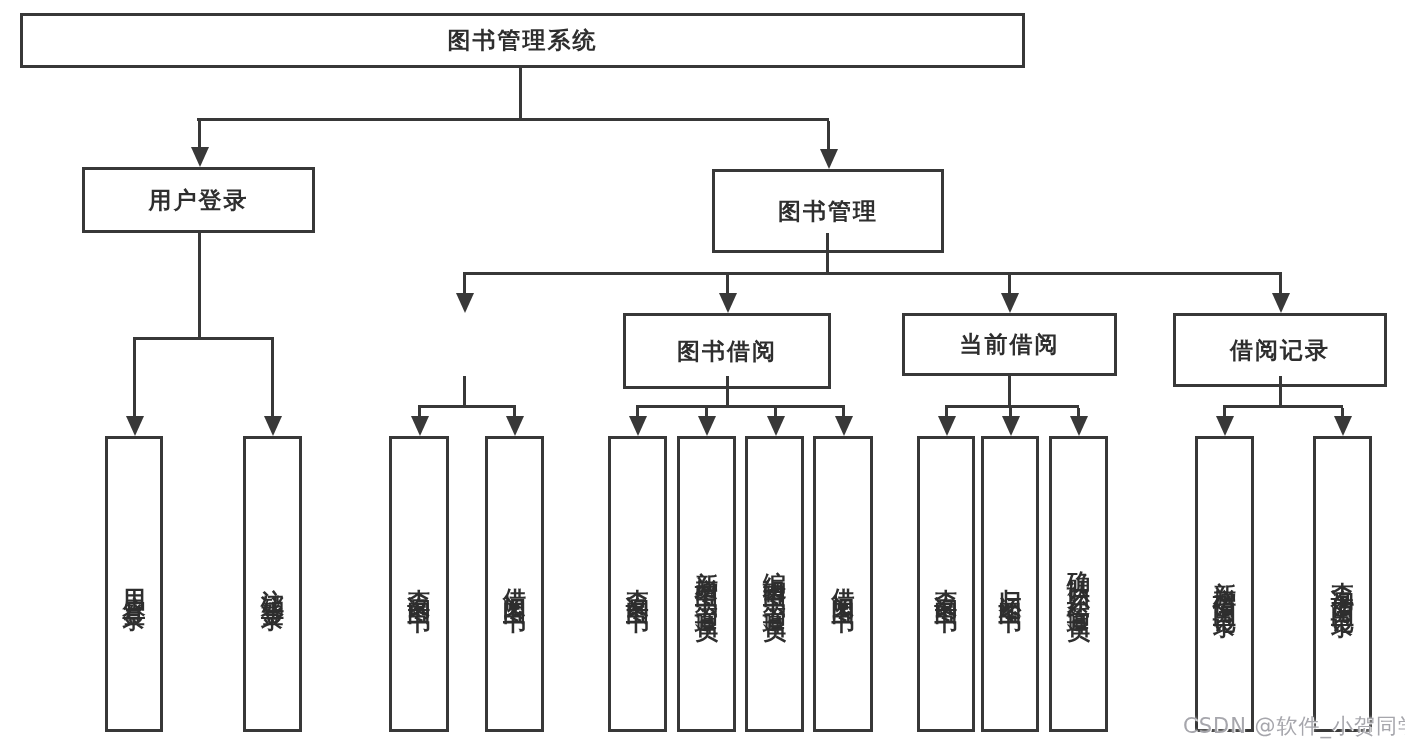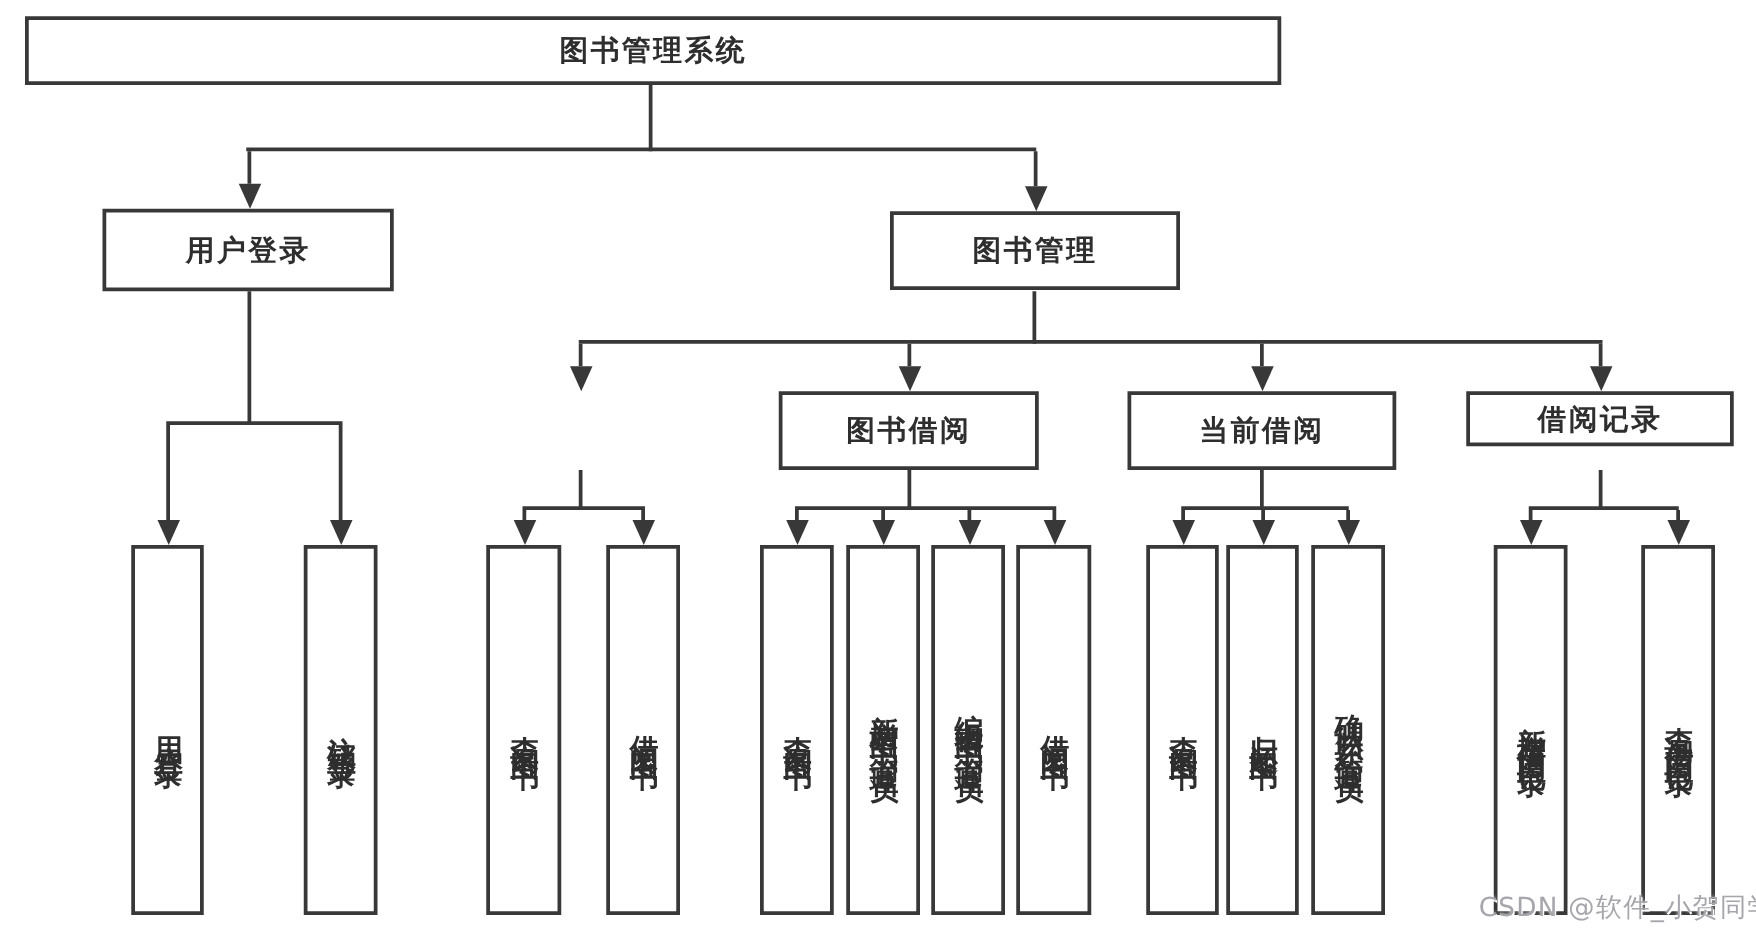--- a/index.html
+++ b/index.html
@@ -43,43 +43,43 @@
 
   <div class="vline" style="left:519px;top:68px;height:53px;"></div>
   <div class="hline" style="left:197px;top:118px;width:632px;"></div>
   <div class="arrow" style="left:198px;top:121px;height:26px;"></div>
   <div class="arrow" style="left:827px;top:121px;height:28px;"></div>
 
   <div class="box hbox" style="left:82px;top:167px;width:233px;height:66px;">
     <span class="label">用户登录</span>
   </div>
 
-  <div class="box hbox" style="left:712px;top:169px;width:232px;height:63px;">
+  <div class="box hbox" style="left:712px;top:169px;width:232px;height:84px;">
     <span class="label">图书管理</span>
   </div>
 
   <div class="vline" style="left:198px;top:233px;height:107px;"></div>
   <div class="hline" style="left:133px;top:337px;width:141px;"></div>
   <div class="arrow" style="left:133px;top:340px;height:76px;"></div>
   <div class="arrow" style="left:271px;top:340px;height:76px;"></div>
 
   <div class="vline" style="left:826px;top:233px;height:42px;"></div>
   <div class="hline" style="left:463px;top:272px;width:819px;"></div>
   <div class="arrow" style="left:463px;top:275px;height:18px;"></div>
   <div class="arrow" style="left:726px;top:275px;height:18px;"></div>
   <div class="arrow" style="left:1008px;top:275px;height:18px;"></div>
   <div class="arrow" style="left:1279px;top:275px;height:18px;"></div>
 
-  <div class="box hbox" style="left:623px;top:313px;width:208px;height:63px;">
+  <div class="box hbox" style="left:623px;top:313px;width:208px;height:76px;">
     <span class="label">图书借阅</span>
   </div>
   <div class="box hbox" style="left:902px;top:313px;width:215px;height:63px;">
     <span class="label">当前借阅</span>
   </div>
-  <div class="box hbox" style="left:1173px;top:313px;width:214px;height:44px;">
+  <div class="box hbox" style="left:1173px;top:313px;width:214px;height:74px;">
     <span class="label">借阅记录</span>
   </div>
 
   <div class="vline" style="left:463px;top:376px;height:32px;"></div>
   <div class="hline" style="left:418px;top:405px;width:98px;"></div>
   <div class="arrow" style="left:418px;top:408px;height:8px;"></div>
   <div class="arrow" style="left:513px;top:408px;height:8px;"></div>
 
   <div class="vline" style="left:726px;top:376px;height:32px;"></div>
   <div class="hline" style="left:636px;top:405px;width:209px;"></div>

